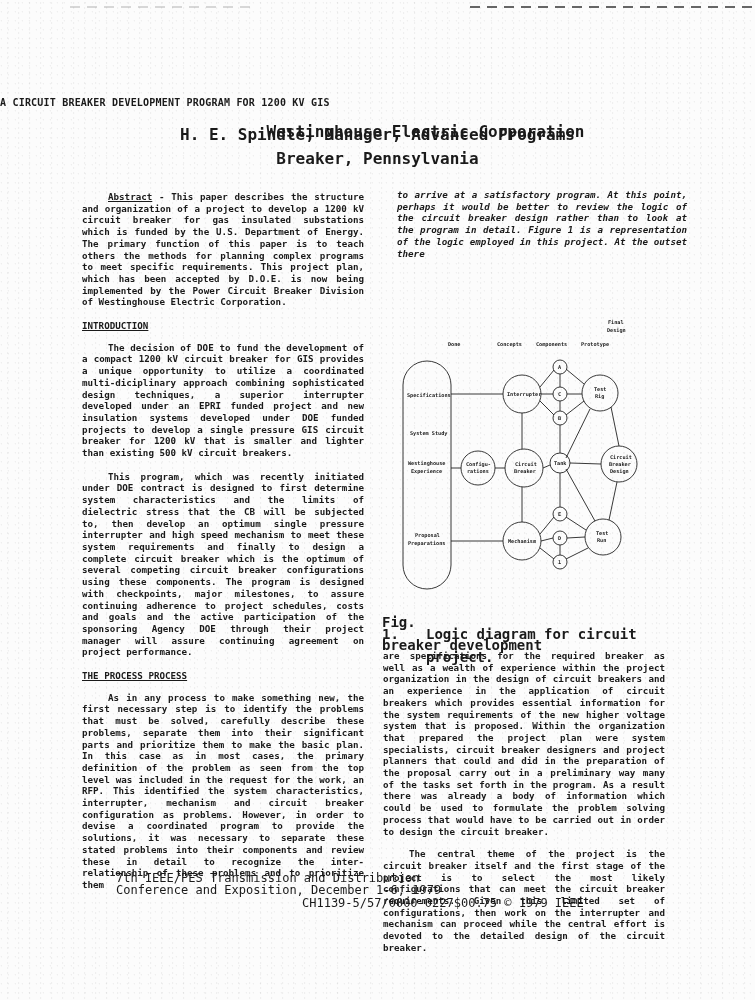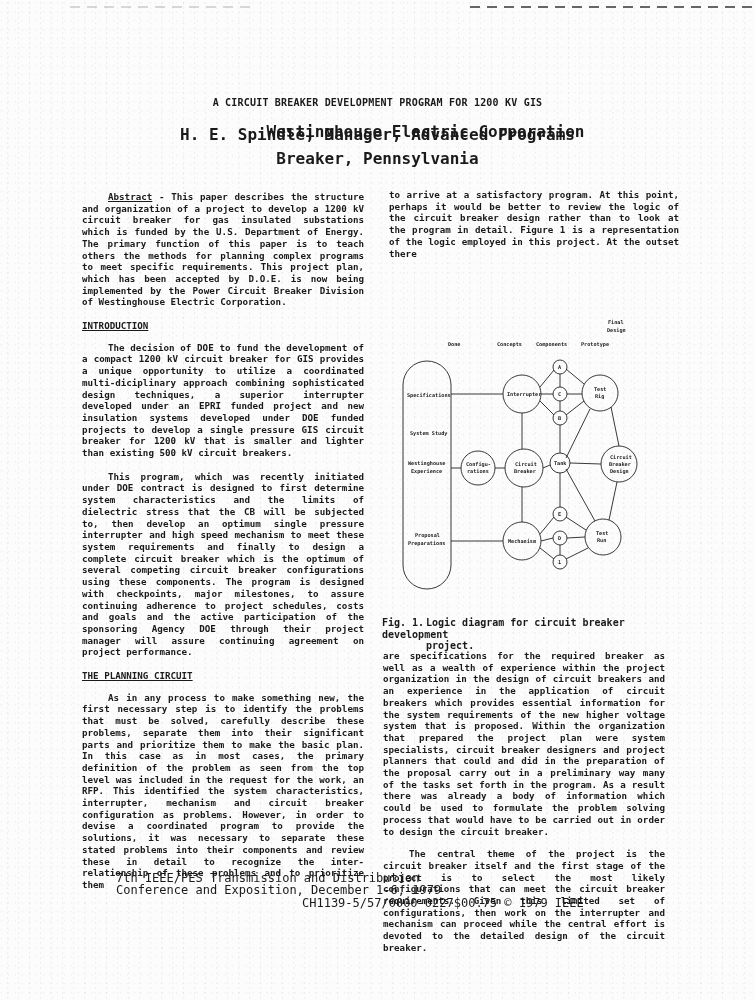--- a/index.html
+++ b/index.html
@@ -10,29 +10,29 @@
       radial-gradient(circle at 20% 30%, rgba(0,0,0,0.05) 0.6px, transparent 1px),
       radial-gradient(circle at 70% 60%, rgba(0,0,0,0.05) 0.6px, transparent 1px);
     background-size: 7px 9px, 11px 5px;
     font-family:"DejaVu Sans Mono","Liberation Mono",monospace;
     color:#1a1a1a;
   }
   .dashes { position:absolute; top:6px; left:470px; width:285px; height:2px;
     background-image: linear-gradient(90deg,#666 0 10px, transparent 10px 17px);
     background-size:17px 2px; }
   .dashes.faint { left:70px; width:180px; opacity:0.25; }
-  .title { position:absolute; top:97px; left:0; width:755px; text-align:center;
+  .title { position:absolute; top:97px; left:0; width:755px; 
     font-size:10px; font-weight:bold; letter-spacing:0.2px; }
   .author { position:absolute; left:0; width:755px; text-align:center; font-size:16px; font-weight:bold; }
   .col { position:absolute; font-size:9.2px; line-height:11.7px; font-weight:bold; text-align:justify; }
   .col p { margin:0; }
   .indent { text-indent:26px; }
   .heading { text-align:left; text-decoration:underline; font-weight:bold; font-size:9.2px; }
   .u { text-decoration:underline;margin-top:38px; }
-  .caption { position:absolute; left:382px; top:617px; width:290px; font-size:10px; line-height:11.5px; font-weight:bold; }
+  .caption { position:absolute; left:382px; top:617px; width:290px; font-size:14px; line-height:11.5px; font-weight:bold; }
   .caption .lbl { display:inline-block; width:44px; }
   .caption .txt2 { padding-left:44px; display:block; }
   .footer { position:absolute; font-size:12px; line-height:12px; font-family:"DejaVu Sans Mono",monospace;margin-left:20px; }
   svg text { font-family:"DejaVu Sans Mono",monospace; font-size:5.2px; font-weight:bold; fill:#222; }
 </style>
 </head>
 <body>
 
 <div class="dashes faint"></div>
 <div class="dashes"></div>
@@ -44,26 +44,26 @@
 
 <div class="col" style="left:82px; top:191px; width:282px;">
   <p class="indent"><span class="u">Abstract</span><span> - This paper describes the structure and organization of a project to develop a 1200 kV circuit breaker for gas insulated substations which is funded by the U.S. Department of Energy.  The primary function of this paper is to teach others the methods for planning complex programs to meet specific requirements. This project plan, which has been accepted by D.O.E. is now being implemented by the Power Circuit Breaker Division of Westinghouse Electric Corporation.</span></p>
   <div style="height:12px;"></div>
   <div class="heading">INTRODUCTION</div>
   <div style="height:10px;"></div>
   <p class="indent">The decision of DOE to fund the development of a compact 1200 kV circuit breaker for GIS provides a unique opportunity to utilize a coordinated multi-diciplinary approach combining sophisticated design techniques, a superior interrupter developed under an EPRI funded project and new insulation systems developed under DOE funded projects to develop a single pressure GIS circuit breaker for 1200 kV that is smaller and lighter than existing 500 kV circuit breakers.</p>
   <div style="height:12px;"></div>
   <p class="indent">This program, which was recently initiated under DOE contract is designed to first determine system characteristics and the limits of dielectric stress that the CB will be subjected to, then develop an optimum single pressure interrupter and high speed mechanism to meet these system requirements and finally to design a complete circuit breaker which is the optimum of several competing circuit breaker configurations using these components.  The program is designed with checkpoints, major milestones, to assure continuing adherence to project schedules, costs and goals and the active participation of the sponsoring Agency DOE through their project manager will assure continuing agreement on project performance.</p>
   <div style="height:12px;"></div>
-  <div class="heading">THE PLANNING CIRCUIT</div>
+  <div class="heading">THE PROCESS PROCESS</div>
   <div style="height:10px;"></div>
   <p class="indent">As in any process to make something new, the first necessary step is to identify the problems that must be solved, carefully describe these problems, separate them into their significant parts and prioritize them to make the basic plan.  In this case as in most cases, the primary definition of the problem as seen from the top level was included in the request for the work, an RFP.  This identified the system characteristics, interrupter, mechanism and circuit breaker configuration as problems.  However, in order to devise a coordinated program to provide the solutions, it was necessary to separate these stated problems into their components and review these in detail to recognize the inter-relationship of these problems and to prioritize them</p>
 </div>
 
-<div class="col" style="left:389px; top:189px; width:290px;">
+<div class="col" style="left:397px; top:189px; width:290px;font-style:italic;">
   <p>to arrive at a satisfactory program.  At this point, perhaps it would be better to review the logic of the circuit breaker design rather than to look at the program in detail.  Figure 1 is a representation of the logic employed in this project.  At the outset there</p>
 </div>
 
 <svg style="position:absolute; left:370px; top:305px;" width="300" height="300" viewBox="0 0 300 300">
   <g stroke="#222" stroke-width="0.9" fill="none">
 
     <path d="M33 260 L33 80 A24 24 0 0 1 81 80 L81 260 A24 24 0 0 1 33 260 Z"></path>
 
     <circle cx="152" cy="89" r="19"></circle>
     <circle cx="108" cy="163" r="17"></circle>

